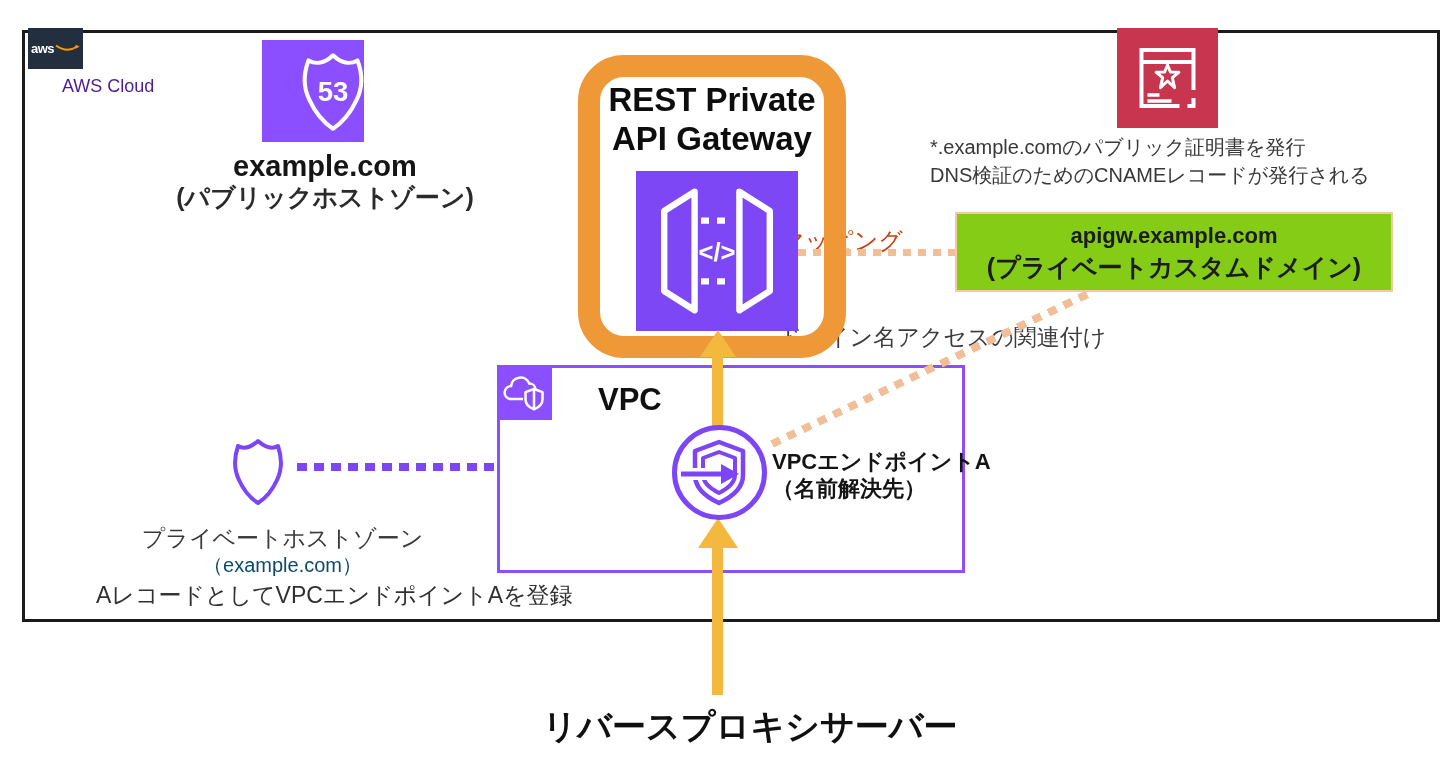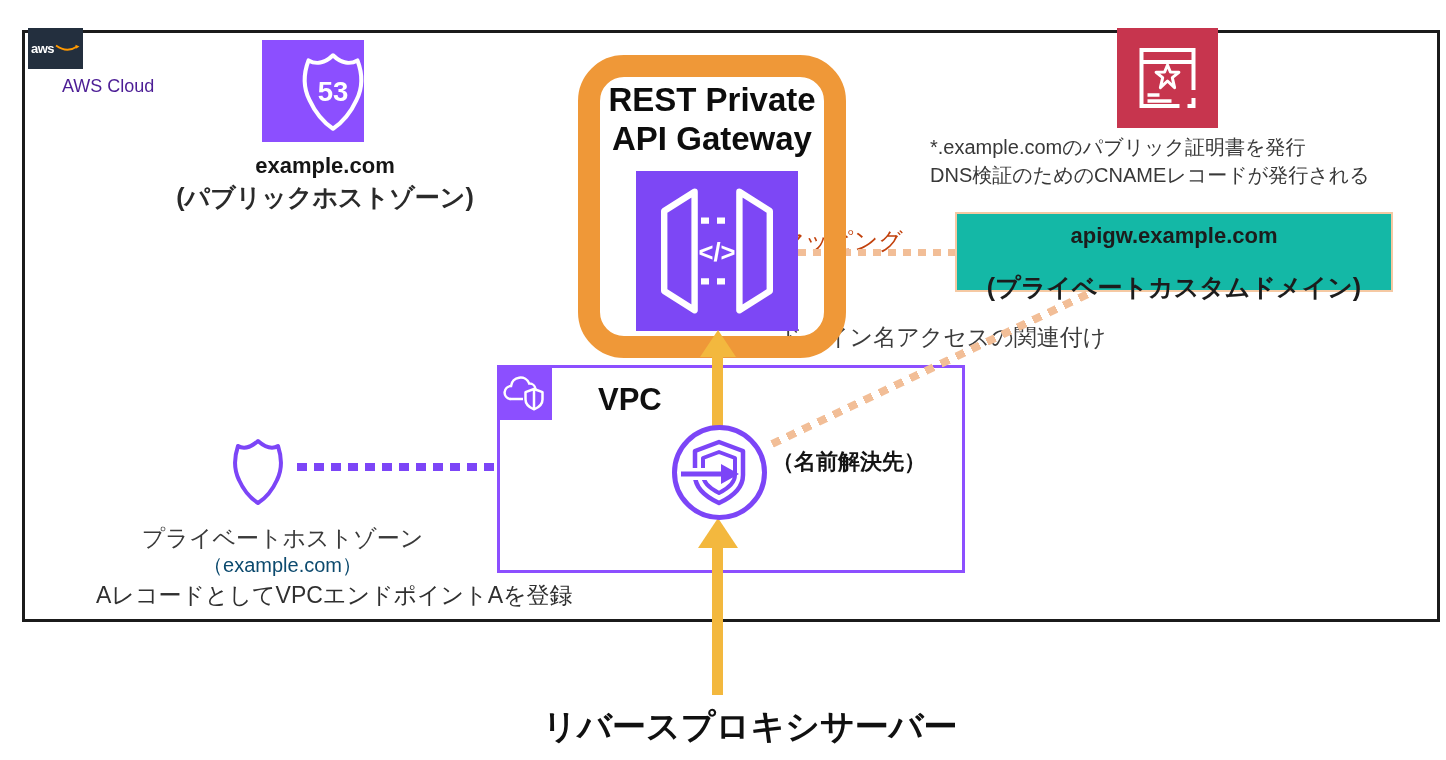--- a/index.html
+++ b/index.html
@@ -16,32 +16,32 @@
   
   .cloud-box  { left:22px; top:30px; width:1418px; height:592px; border:3px solid var(--ink); z-index:0; }
   .aws-logo   { left:28px; top:28px; width:55px; height:41px; background:var(--navy); z-index:4;
                 display:flex; flex-direction:row; align-items:center; justify-content:center; }
   .aws-logo-text { color:#fff; font-size:13px; font-weight:bold; line-height:13px; letter-spacing:-0.5px; }
   .cloud-label{ left:62px; top:37px; font-size:18px; color:#4c1d95; z-index:4;margin-top:39px; }
 
   
   .r53-icon   { left:262px; top:40px; width:102px; height:102px; background:var(--purple); z-index:3;padding-left:20px; }
   .r53-text   { left:130px; top:151px; width:390px; text-align:center; z-index:3; }
-  .r53-name   { font-size:22px; font-weight:600; color:#151515; line-height:30px; }
+  .r53-name   { font-size:29px; font-weight:600; color:#151515; line-height:30px; }
   .r53-sub    { font-size:25px; font-weight:700; color:#2a2a2a; line-height:32px; }
 
   
   .cert-icon  { left:1117px; top:28px; width:101px; height:100px; background:var(--red); z-index:3; }
   .cert-note  { left:930px; top:133px; font-size:20px; color:#383838; line-height:28px; font-weight:500; z-index:3; }
 
   
   .domain-box { left:955px; top:212px; width:438px; height:80px; border:2px solid var(--peachborder);
-                background:#14b8a6; z-index:3; text-align:center; padding-top:7px; }
+                background:#84cc16; z-index:3; text-align:center; padding-top:7px; }
   .domain-name{ font-size:22px; font-weight:700; color:#1c1c1c; line-height:30px; }
-  .domain-sub { font-size:25px; font-weight:700; color:#1c1c1c; line-height:32px;margin-top:20px; }
+  .domain-sub { font-size:25px; font-weight:700; color:#1c1c1c; line-height:32px; }
 
   
   .mapping-label { left:780px; top:225px; font-size:24px; color:#c2410c; z-index:1; white-space:nowrap; }
   .assoc-label   { left:779px; top:322px; font-size:23px; color:#3c3c3c; z-index:1; white-space:nowrap; }
   .dots-h    { left:798px; top:249px; width:158px; height:7px; z-index:1;
                background:repeating-linear-gradient(90deg, var(--peach) 0 8px, transparent 8px 15px); }
   .dots-diag { left:772px; top:440px; width:350px; height:8px; z-index:6;
                background:repeating-linear-gradient(90deg, var(--peach) 0 9px, transparent 9px 17px);
                transform:rotate(-25.4deg); transform-origin:left center; }
   .dots-purple { left:297px; top:463px; width:200px; height:8px; z-index:1;
@@ -169,20 +169,21 @@
   <div class="abs ep-circle">
     <svg width="85" height="85" viewBox="0 0 85 85">
       <path d="M42,12 L66,21 V45 Q66,62 42,73 Q18,62 18,45 V21 Z" stroke="#7C45F7" stroke-width="4.5" fill="none" stroke-linejoin="round"></path>
       <path d="M42,22 L58,28 V45 Q58,55 42,63 Q26,55 26,45 V28 Z" stroke="#7C45F7" stroke-width="4" fill="none" stroke-linejoin="round"></path>
       <path d="M4,44 H52" stroke="#fff" stroke-width="12" fill="none"></path>
       <path d="M4,44 H44" stroke="#7C45F7" stroke-width="5" fill="none"></path>
       <polygon points="44,34 62,44 44,54" fill="#7C45F7"></polygon>
     </svg>
   </div>
   <div class="abs ep-text">
+    <div class="ep-line">VPCエンドポイントA</div>
     <div class="ep-line">（名前解決先）</div>
   </div>
 
   <div class="abs pz-shield">
     <svg width="70" height="78" viewBox="0 0 70 78">
       <path d="M15,14 C20,17 27,16 35,9 C43,16 50,17 55,14 C59,26 59,38 54,48 C49,59 43,66 35,71 C27,66 21,59 16,48 C11,38 11,26 15,14 Z" stroke="#7C45F7" stroke-width="4" fill="none" stroke-linejoin="round"></path>
     </svg>
   </div>
   <div class="abs pz-text">
     <div class="pz-l1">プライベートホストゾーン</div>

